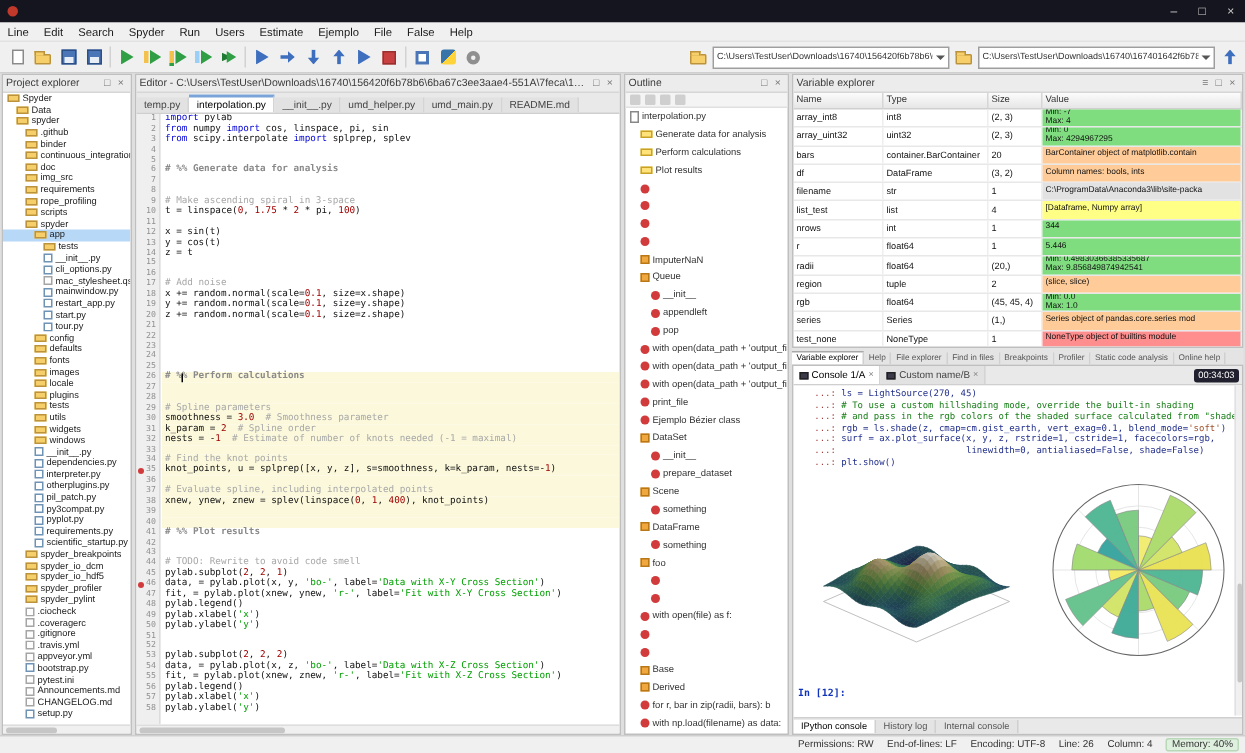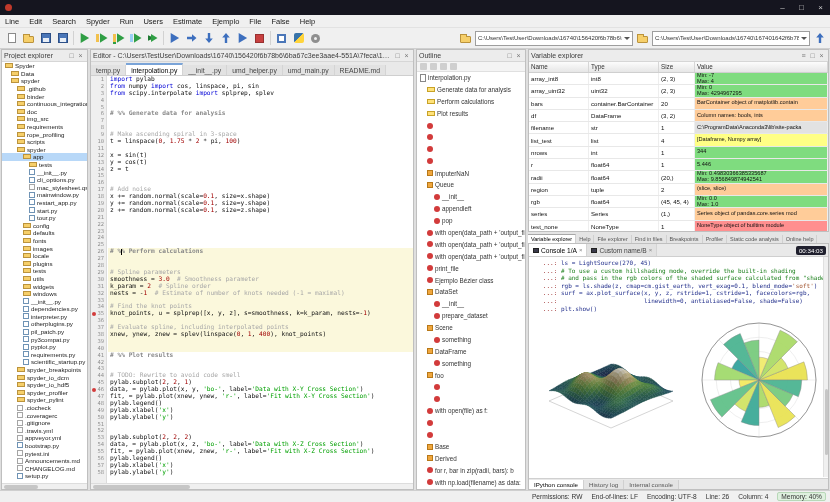--- a/index.html
+++ b/index.html
@@ -1600,20 +1600,21 @@
           <path d="M65,65 L16.378478666517665,84.64436975873042 A52.440000000000005,52.440000000000005 0 0 0 27.919320394577433,102.08067960542255 Z" fill="#5cbf85" fill-opacity="0.92" stroke="#888" stroke-width="0.4"></path>
           <path d="M65,65 L40.81694808342007,89.18305191657993 A34.199999999999996,34.199999999999996 0 0 0 51.63699540566684,96.48126598807346 Z" fill="#cfe35f" fill-opacity="0.92" stroke="#888" stroke-width="0.4"></path>
           <path d="M65,65 L47.18266054088912,106.97502131743127 A45.6,45.6 0 0 0 64.99999999999999,110.6 Z" fill="#37a794" fill-opacity="0.92" stroke="#888" stroke-width="0.4"></path>
           <path d="M65,65 L65,92.36 A27.36,27.36 0 0 0 75.24923639585936,90.3677502609473 Z" fill="#a8d964" fill-opacity="0.92" stroke="#888" stroke-width="0.4"></path>
           <path d="M65,65 L84.21731824223629,112.56453173927619 A51.300000000000004,51.300000000000004 0 0 0 101.27457787486989,101.27457787486989 Z" fill="#e8e24f" fill-opacity="0.92" stroke="#888" stroke-width="0.4"></path>
           <path d="M65,65 L91.19830624296158,91.19830624296159 A37.050000000000004,37.050000000000004 0 0 0 99.1047048204129,79.47658831052763 Z" fill="#74c97a" fill-opacity="0.92" stroke="#888" stroke-width="0.4"></path>
           <path d="M65,65 L104.3515824850918,81.7037557429165 A42.75,42.75 0 0 0 107.75,65.00000000000001 Z" fill="#46b28e" fill-opacity="0.92" stroke="#888" stroke-width="0.4"></path>
           <circle cx="65" cy="65" r="57" fill="none" stroke="#666" stroke-width="0.7"></circle>
         </svg>
     </div>
+    <div id="in-prompt">In [12]:</div>
   </div>
   <div id="console-foot">
       <span class="ftab act">IPython console</span>
       <span class="ftab">History log</span>
       <span class="ftab">Internal console</span>
     </div>
   <div class="vscroll" style="bottom:12px;">
       <span class="vthumb" style="top:60%;"></span>
     </div>
 </div>

